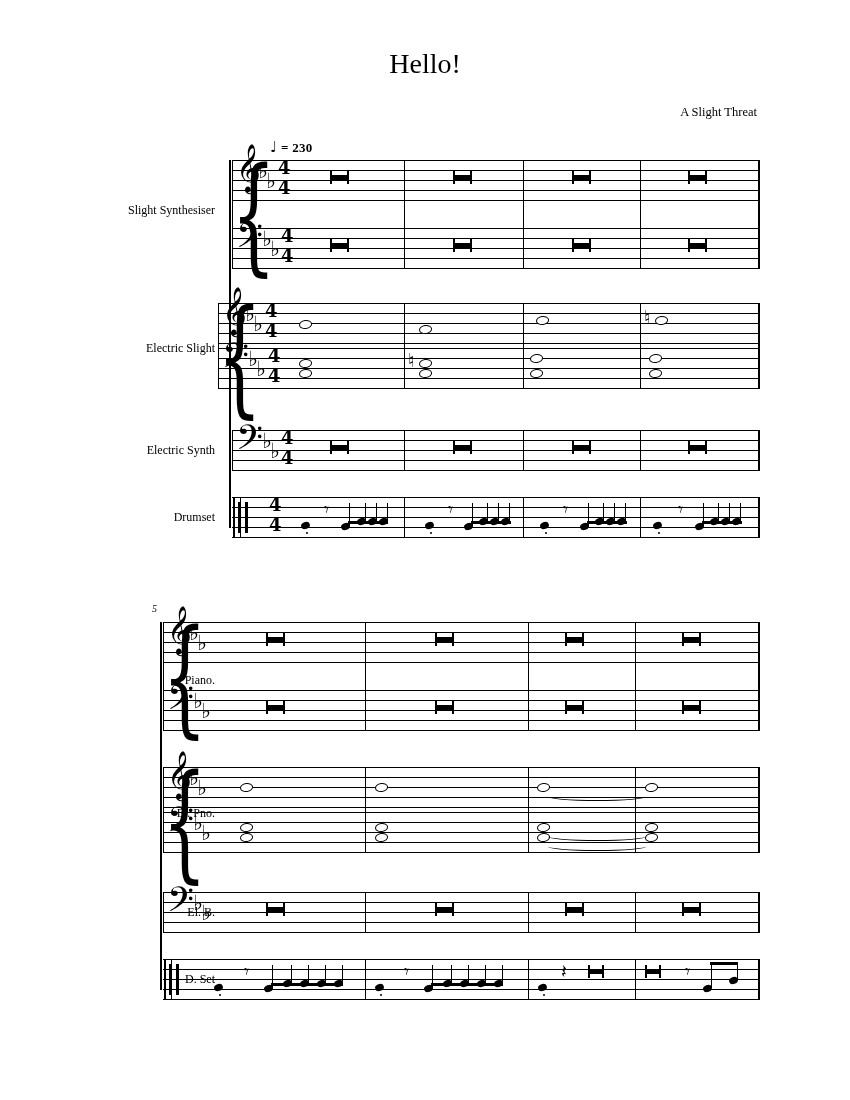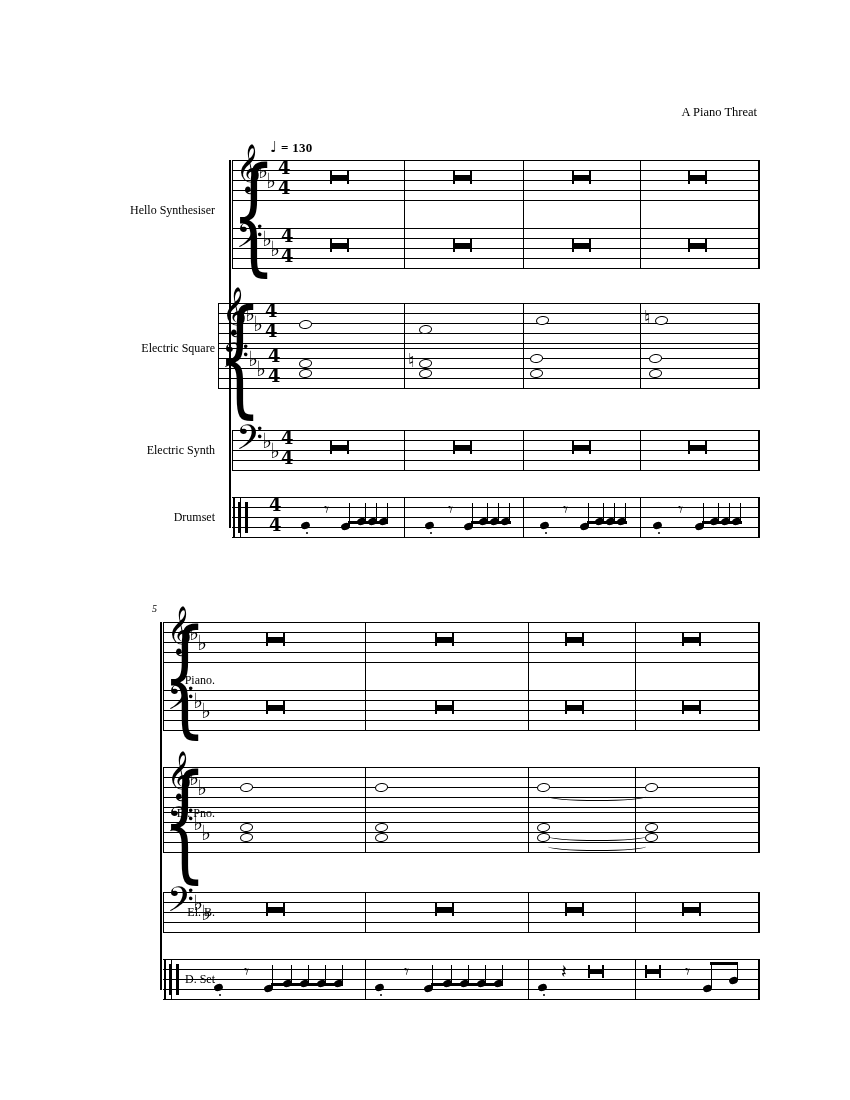--- a/index.html
+++ b/index.html
@@ -44,29 +44,30 @@
   .mrest:before{left:-1px;}
   .mrest:after{right:-1px;}
   .drumclef{position:absolute;}
   .drumclef i{position:absolute;width:3.4px;height:100%;background:#000;display:block;}
 </style>
 </head>
 <body>
 
 <div class="page">
 
-  <div class="composer">A Piano Threat</div>
+  <div class="title">Hello!</div>
+  <div class="composer">A Slight Threat</div>
 
   <div class="tempo">
     <span class="q">♩</span>
-    <span>= 130</span>
-  </div>
-
-  <div class="instname" style="left:55px;top:203px;width:160px;">Hello Synthesiser</div>
-  <div class="instname" style="left:55px;top:341px;width:160px;">Electric Square</div>
+    <span>= 230</span>
+  </div>
+
+  <div class="instname" style="left:55px;top:203px;width:160px;">Slight Synthesiser</div>
+  <div class="instname" style="left:55px;top:341px;width:160px;">Electric Slight</div>
   <div class="instname" style="left:55px;top:443px;width:160px;">Electric Synth</div>
   <div class="instname" style="left:55px;top:510px;width:160px;">Drumset</div>
 
   <div class="grpline" style="left:229px;top:160px;height:368px;"></div>
 
   <div class="staff" style="left:232px;top:160px;width:528px;height:41px;">
     <div class="ln" style="top:0px;"></div>
       <div class="ln" style="top:10px;"></div>
     <div class="ln" style="top:20px;"></div>
       <div class="ln" style="top:30px;"></div>

